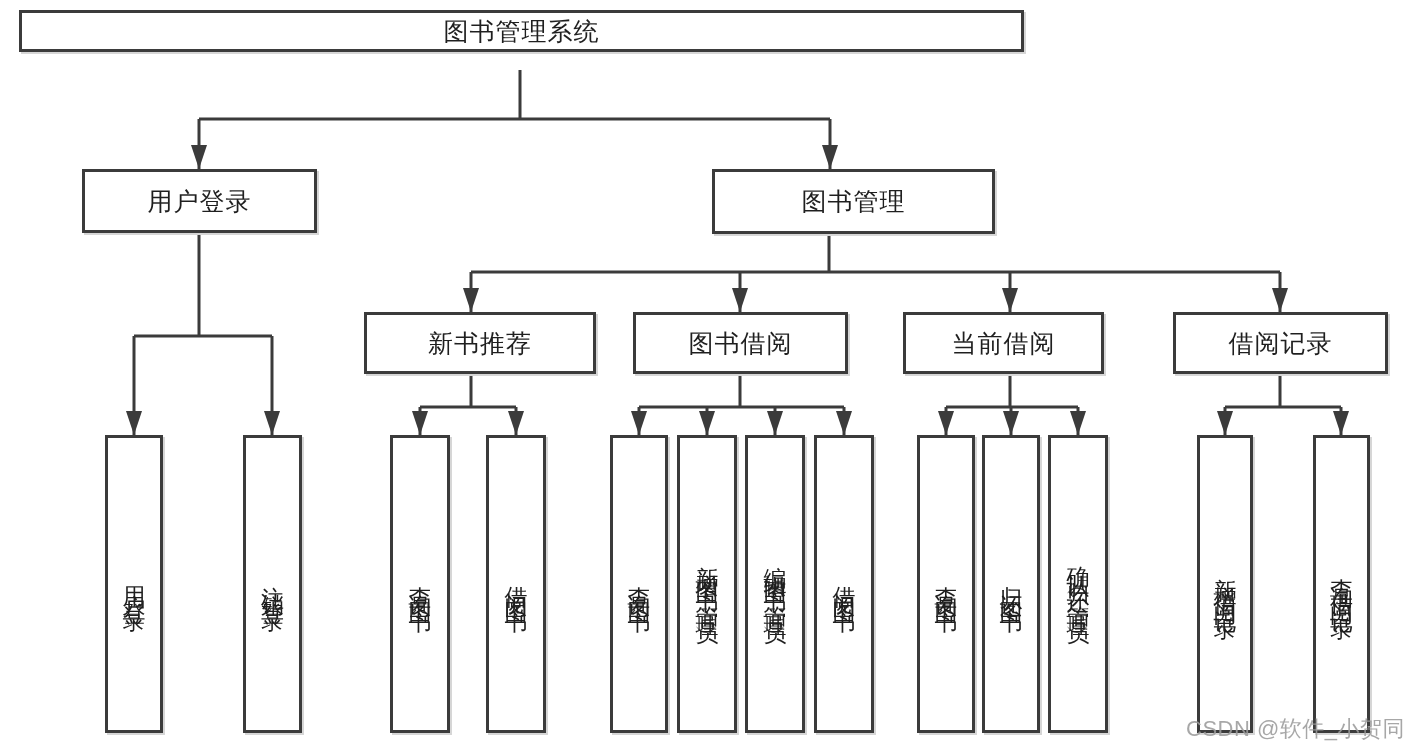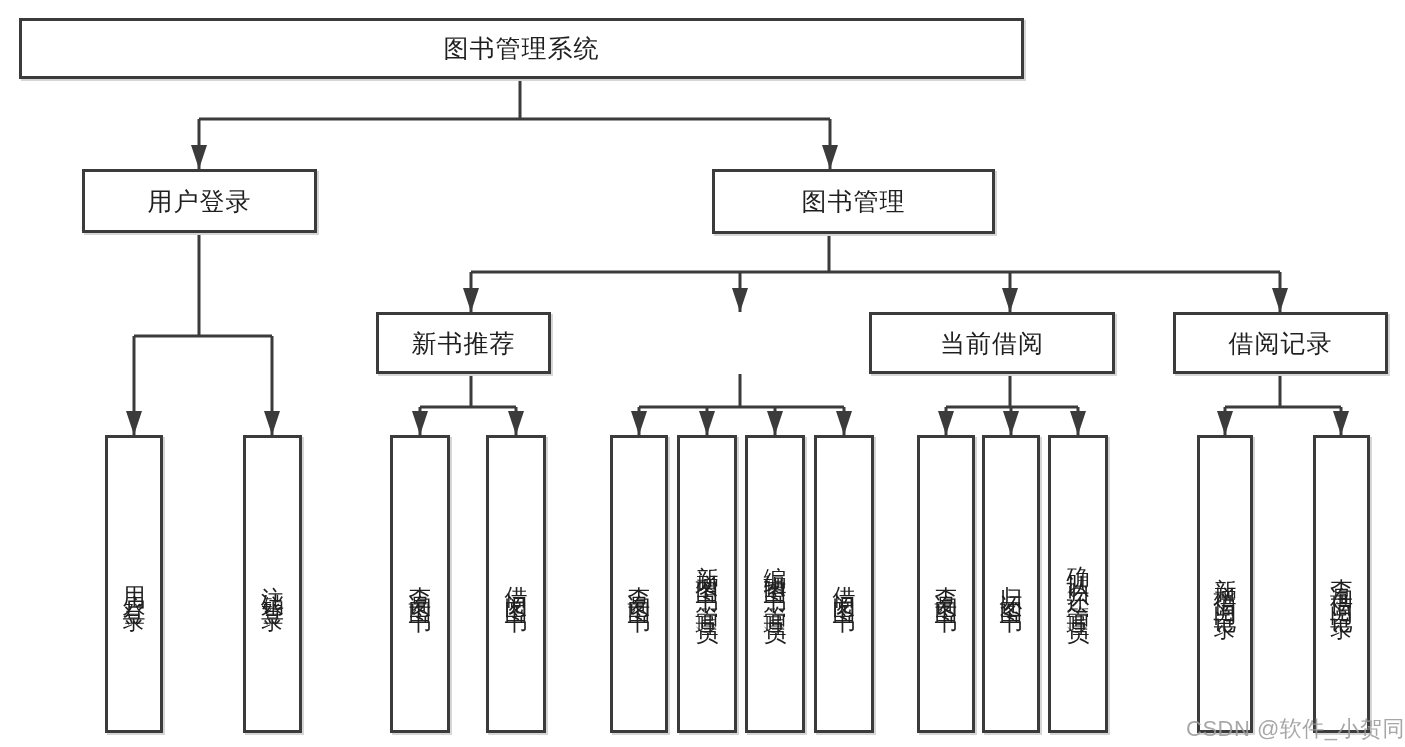--- a/index.html
+++ b/index.html
@@ -64,35 +64,38 @@
       <line class="arrow" x1="775" y1="407" x2="775" y2="435" marker-end="url(#ah)"></line>
       <line class="arrow" x1="844" y1="407" x2="844" y2="435" marker-end="url(#ah)"></line>
       <line class="arrow" x1="946" y1="407" x2="946" y2="435" marker-end="url(#ah)"></line>
       <line class="arrow" x1="1011" y1="407" x2="1011" y2="435" marker-end="url(#ah)"></line>
       <line class="arrow" x1="1078" y1="407" x2="1078" y2="435" marker-end="url(#ah)"></line>
       <line class="arrow" x1="1225" y1="407" x2="1225" y2="435" marker-end="url(#ah)"></line>
       <line class="arrow" x1="1341" y1="407" x2="1341" y2="435" marker-end="url(#ah)"></line>
     </g>
   </svg>
 
-  <div class="hbox" style="left:19px;top:18px;width:1005px;height:61px">
+  <div class="hbox" style="left:19px;top:10px;width:1005px;height:42px">
     <span>图书管理系统</span>
   </div>
 
   <div class="hbox" style="left:82px;top:169px;width:235px;height:64px">
     <span>用户登录</span>
   </div>
   <div class="hbox" style="left:712px;top:169px;width:283px;height:65px">
     <span>图书管理</span>
   </div>
 
-  <div class="hbox" style="left:376px;top:312px;width:175px;height:62px">
+  <div class="hbox" style="left:364px;top:312px;width:232px;height:62px">
     <span>新书推荐</span>
   </div>
-  <div class="hbox" style="left:869px;top:312px;width:246px;height:62px">
+  <div class="hbox" style="left:633px;top:312px;width:215px;height:62px">
+    <span>图书借阅</span>
+  </div>
+  <div class="hbox" style="left:903px;top:312px;width:201px;height:62px">
     <span>当前借阅</span>
   </div>
   <div class="hbox" style="left:1173px;top:312px;width:215px;height:62px">
     <span>借阅记录</span>
   </div>
 
   <div class="vbox" style="left:105px;top:435px;width:58px;height:298px">
     <span class="vtext">用户登录</span>
   </div>
   <div class="vbox" style="left:243px;top:435px;width:59px;height:298px">

